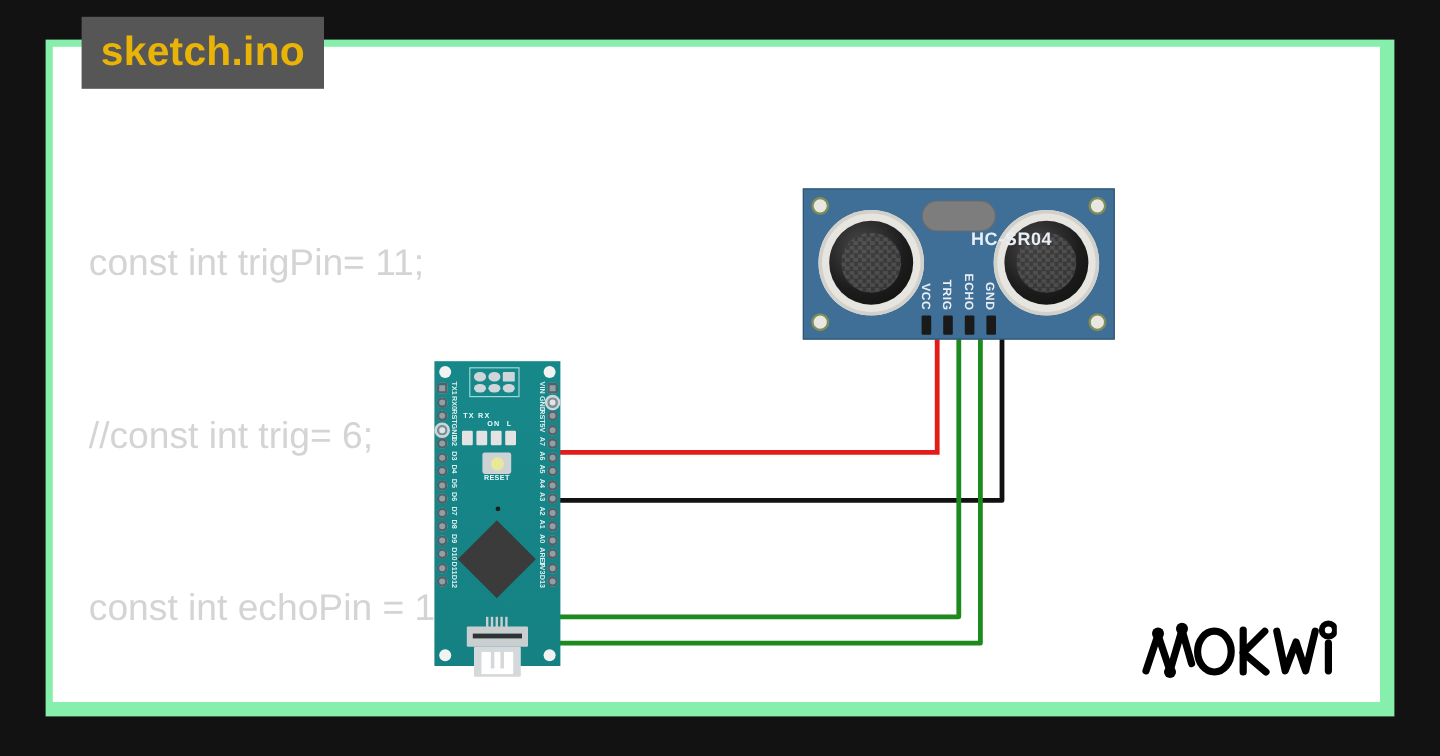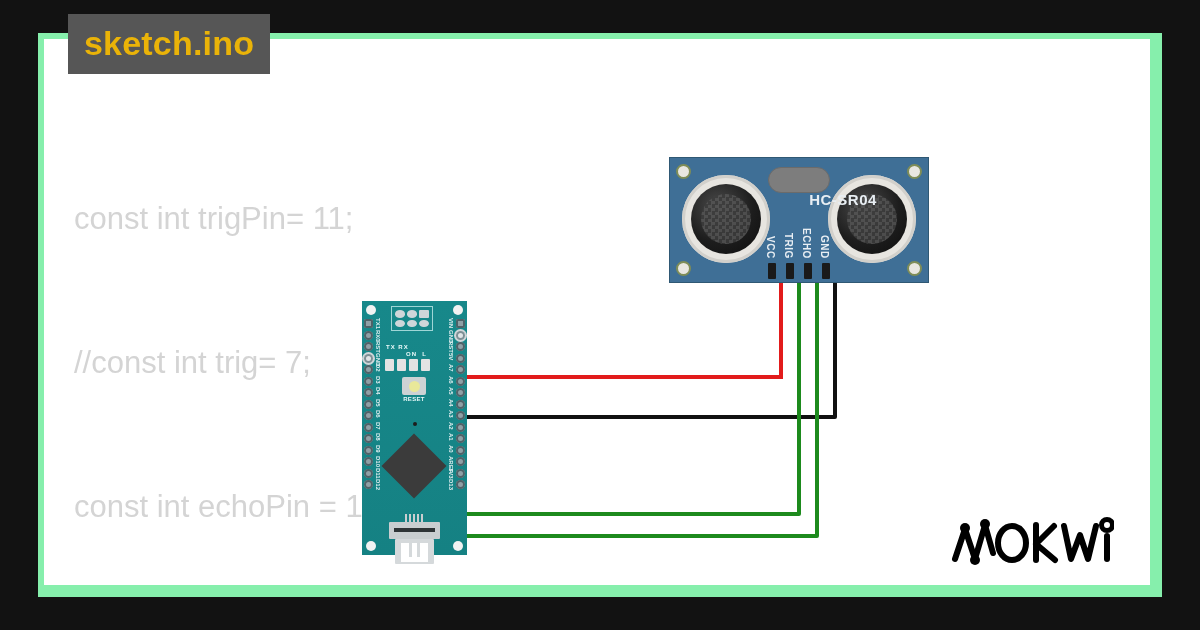--- a/index.html
+++ b/index.html
@@ -353,21 +353,21 @@
 </head>
 <body>
 
 <div id="stage">
 
   <div class="canvas-frame">
     <div class="canvas-white">
 
       <div class="code">
         <span class="ln">const int trigPin= 11;</span>
-        <span class="ln">//const int trig= 7;</span>
+        <span class="ln">//const int trig= 6;</span>
         <span class="ln">const int echoPin = 12;</span>
         
         
         
         
         
         
         
         
       </div>

